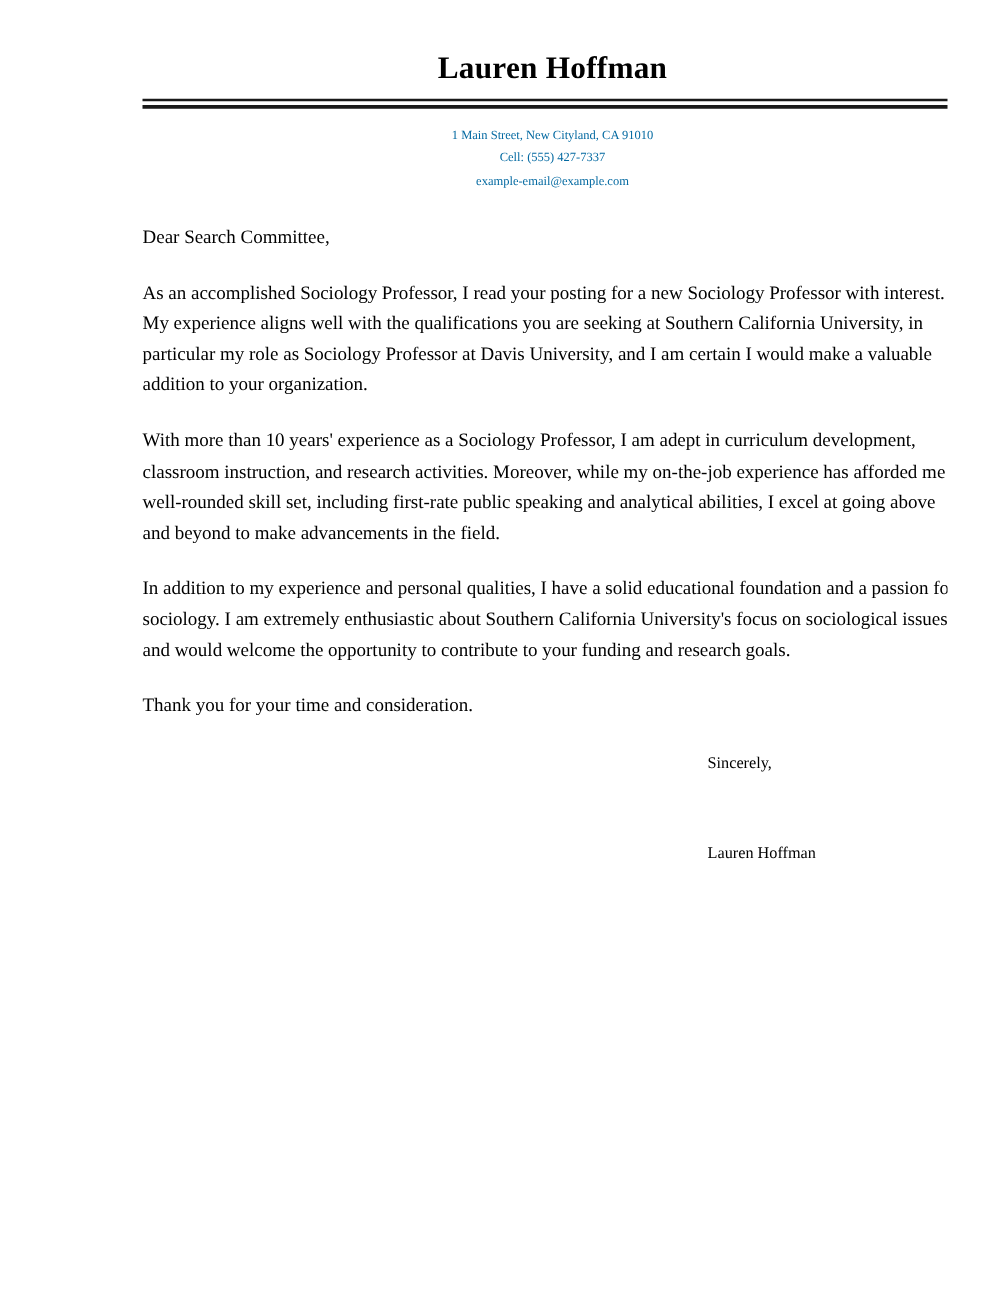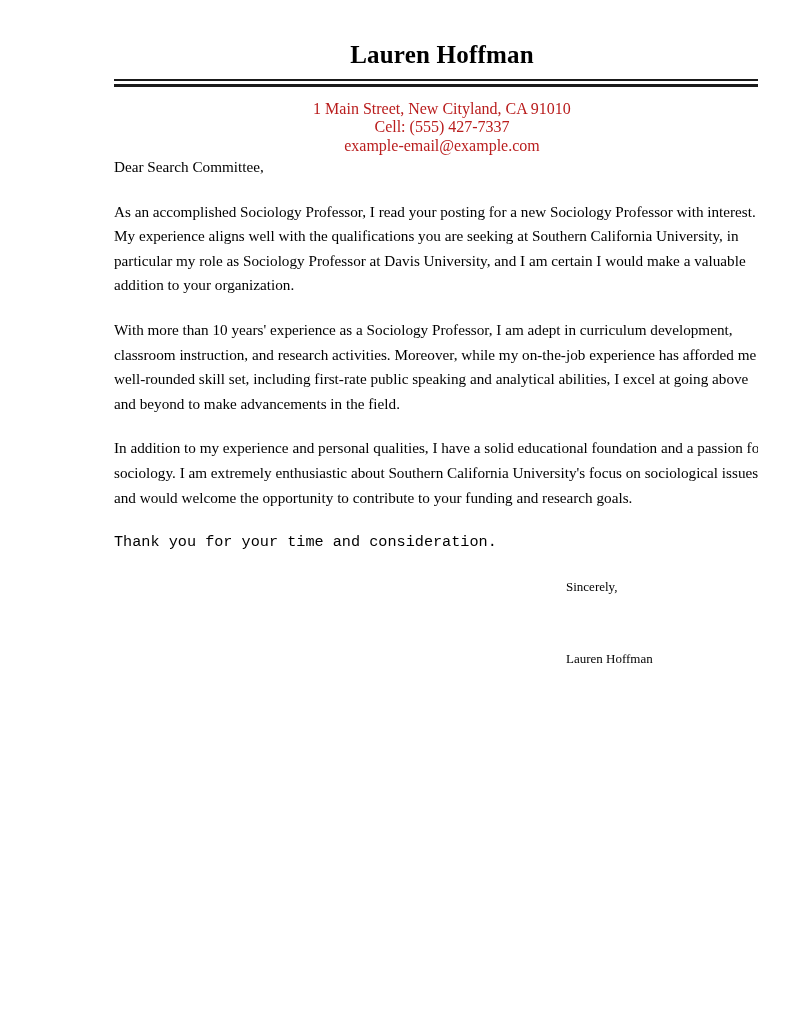--- a/index.html
+++ b/index.html
@@ -58,44 +58,44 @@
     margin-top: 3px;
     height: 3px;
   }
 
   .contact-block {
     margin-top: 13px;
     text-align: center;
   }
 
   .contact-line {
-    font-size: 16px;
+    font-size: 10px;
     line-height: 18.5px;
-    color: #b91c1c;
+    color: #0369a1;
     white-space: nowrap;
   }
 
   
   .letter-body {
+    margin-top: 23px;
     font-size: 15.2px;
     line-height: 24.6px;
     text-align: left;
   }
 
   .salutation {
     margin: 0 0 20px 0;
   }
 
   .letter-paragraph {
     margin: 0 0 20px 0;
   }
 
   .closing-line {
     margin: 0 0 20px 0;
-    font-family: Liberation Mono, monospace;
   }
 
   
   .signature-block {
     margin-top: 10px;
     padding-left: 452px;
     font-size: 13px;
     line-height: 24.6px;
   }
 

